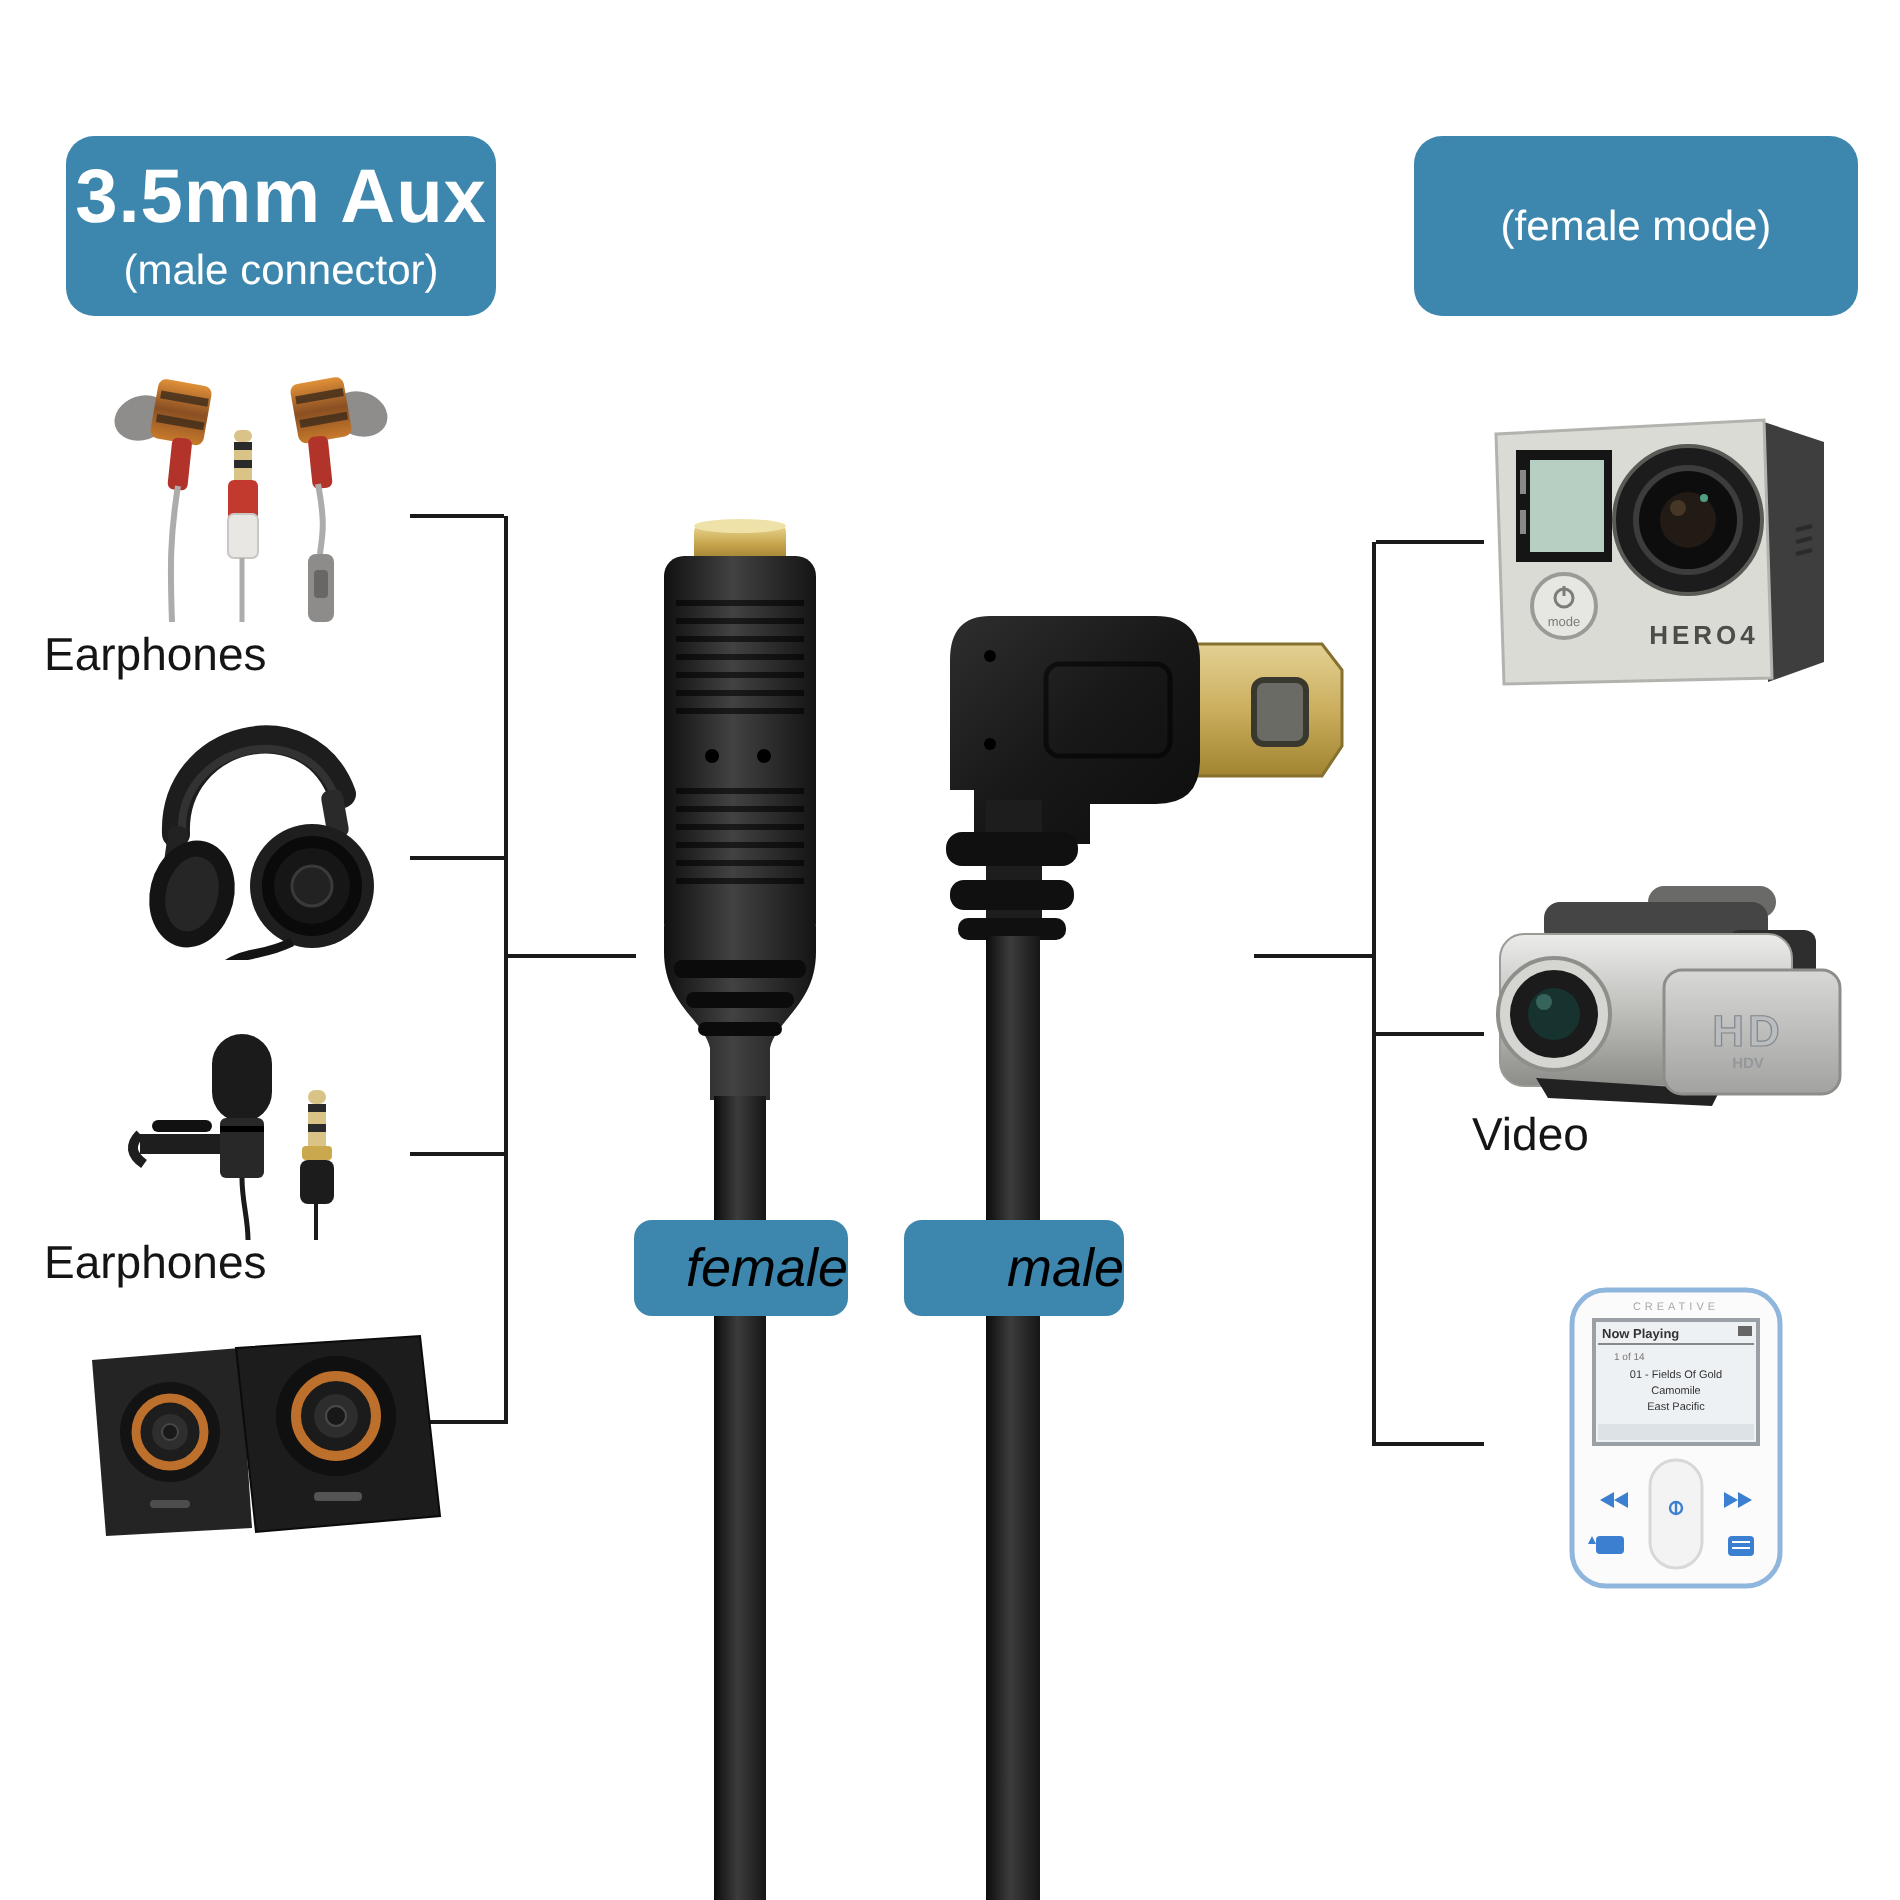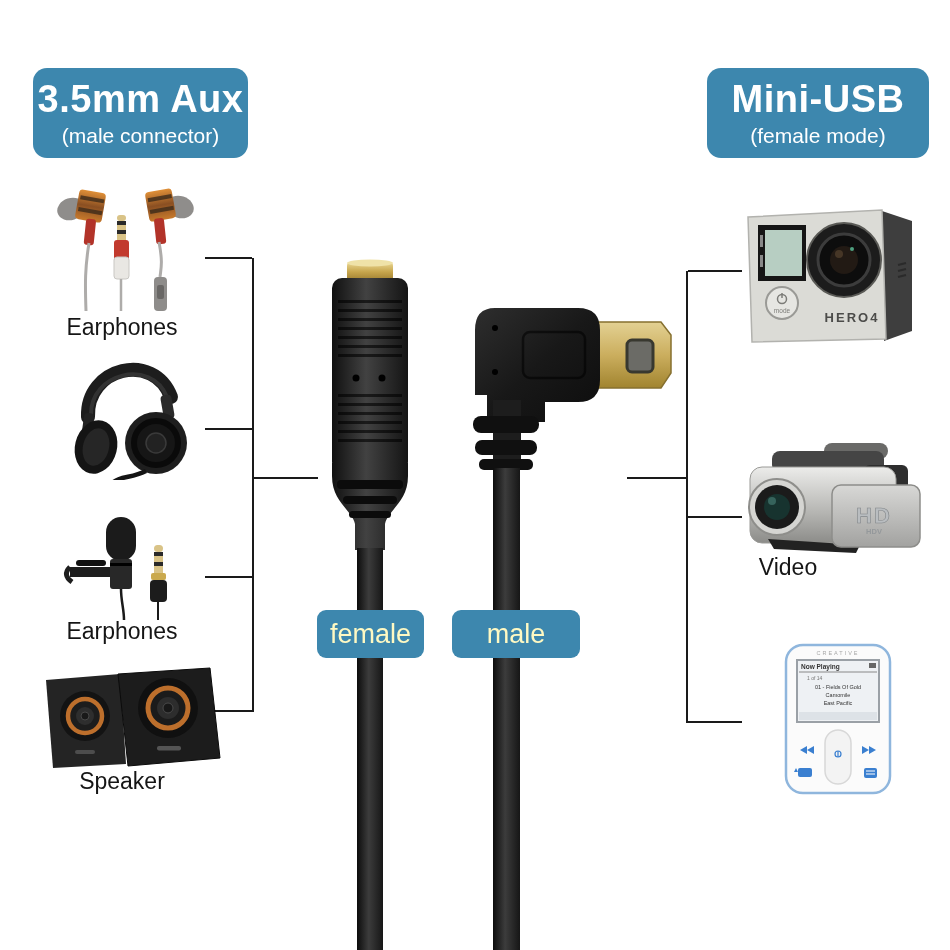--- a/index.html
+++ b/index.html
@@ -3,37 +3,36 @@
 <meta charset="utf-8">
 <style>
   html,body{margin:0;padding:0;background:#fff;}
   #canvas{position:relative;width:950px;height:950px;background:#ffffff;overflow:hidden;
           font-family:"Liberation Sans",sans-serif;}
   .cline{position:absolute;background:#1a1a1a;}
   .hdr{position:absolute;border-radius:14px;color:#fff;text-align:center;
        display:flex;flex-direction:column;justify-content:center;line-height:1.15;}
   .hdr .t{font-size:38px;font-weight:bold;letter-spacing:.5px;}
   .hdr .s{font-size:21px;margin-top:3px;}
-  .tag{position:absolute;border-radius:9px;color:#fef9c3;font-size:27px;
-       display:flex;align-items:center;justify-content:center;}
-  .dev-label{position:absolute;width:200px;text-align:center;font-size:23px;color:#151515;}
+  .tag{position:absolute;border-radius:9px;color:#000000;font-size:27px;
+       display:flex;align-items:center;justify-content:flex-end;font-style:italic;}
+  .dev-label{position:absolute;width:200px;text-align:left;font-size:23px;color:#151515;}
   .gfx{position:absolute;}
   .cable{position:absolute;background:linear-gradient(90deg,#0c0c0c 0%,#3c3c3c 45%,#161616 100%);}
 </style>
 </head>
 <body>
 
 <div id="canvas">
 
   <div class="hdr accent-box" style="left: 33px; top: 68px; width: 215px; height: 90px; background: rgb(61, 135, 174);">
     <div class="t">3.5mm Aux</div>
     <div class="s">(male connector)</div>
   </div>
   <div class="hdr accent-box" style="left: 707px; top: 68px; width: 222px; height: 90px; background: rgb(61, 135, 174);">
-    <div class="t">Mini-USB</div>
     <div class="s">(female mode)</div>
   </div>
 
   <div class="cline" style="left: 252px; top: 258px; width: 2px; height: 454px; background: rgb(26, 26, 26);"></div>
   <div class="cline" style="left: 205px; top: 257px; width: 47px; height: 2px; background: rgb(26, 26, 26);"></div>
   <div class="cline" style="left: 205px; top: 428px; width: 47px; height: 2px; background: rgb(26, 26, 26);"></div>
   <div class="cline" style="left: 205px; top: 576px; width: 47px; height: 2px; background: rgb(26, 26, 26);"></div>
   <div class="cline" style="left: 205px; top: 710px; width: 49px; height: 2px; background: rgb(26, 26, 26);"></div>
   <div class="cline" style="left: 254px; top: 477px; width: 64px; height: 2px; background: rgb(26, 26, 26);"></div>
 
@@ -107,21 +106,21 @@
     <rect x="28" y="100" width="28" height="70" fill="#1d1d1d"></rect>
     <rect x="8" y="116" width="66" height="17" rx="8" fill="#101010"></rect>
     <rect x="10" y="140" width="62" height="15" rx="7" fill="#101010"></rect>
     <rect x="14" y="159" width="54" height="11" rx="5" fill="#101010"></rect>
   </svg>
   <div class="cable" style="left:493px;top:468px;width:27px;height:482px;"></div>
 
   <div class="tag accent-box" style="left: 317px; top: 610px; width: 107px; height: 48px; background: rgb(61, 135, 174);">
     <span>female</span>
   </div>
-  <div class="tag accent-box" style="left: 452px; top: 610px; width: 128px; height: 48px; background: rgb(61, 135, 174);">
+  <div class="tag accent-box" style="left: 452px; top: 610px; width: 110px; height: 48px; background: rgb(61, 135, 174);">
     <span>male</span>
   </div>
 
   <svg class="gfx" style="left:55px;top:183px;" width="145" height="130" viewBox="0 0 145 130">
     <defs>
       <linearGradient id="or1" x1="0" y1="0" x2="0" y2="1">
         <stop offset="0" stop-color="#e09038"></stop>
           <stop offset=".5" stop-color="#8a4f22"></stop>
           <stop offset="1" stop-color="#c87a2c"></stop>
       </linearGradient>
@@ -201,21 +200,20 @@
     <circle cx="45" cy="50" r="9" fill="#2e2e2e"></circle>
     <circle cx="45" cy="50" r="4" fill="#191919" stroke="#474747" stroke-width="1"></circle>
     <rect x="35" y="84" width="20" height="4" rx="2" fill="#4d4d4d"></rect>
     <polygon points="78,8 170,2 180,92 88,100" fill="#1c1c1c" stroke="#0b0b0b" stroke-width="1"></polygon>
     <circle cx="128" cy="42" r="30" fill="#101010"></circle>
     <circle cx="128" cy="42" r="20" fill="#1b1b1b" stroke="#bd6f2c" stroke-width="5"></circle>
     <circle cx="128" cy="42" r="11" fill="#2d2d2d"></circle>
     <circle cx="128" cy="42" r="5" fill="#181818" stroke="#4a4a4a" stroke-width="1"></circle>
     <rect x="117" y="80" width="24" height="4.5" rx="2" fill="#545454"></rect>
   </svg>
-  <div class="dev-label" style="left:22px;top:768px;">Speaker</div>
 
   <svg class="gfx" style="left:740px;top:205px;" width="182" height="142" viewBox="0 0 182 142">
     <polygon points="142,6 172,16 172,126 144,136" fill="#3e3e3e"></polygon>
     <g stroke="#2a2a2a" stroke-width="2">
         <line x1="158" y1="60" x2="166" y2="58"></line>
         <line x1="158" y1="66" x2="166" y2="64"></line>
         <line x1="158" y1="72" x2="166" y2="70"></line>
       </g>
     <polygon points="8,12 142,5 146,134 12,137" fill="#dbdbd6" stroke="#b2b2ae" stroke-width="1.5"></polygon>
     <rect x="18" y="20" width="48" height="56" fill="#151515"></rect>
@@ -252,21 +250,21 @@
     <rect x="14" y="26" width="146" height="76" rx="12" fill="url(#sv1)" stroke="#9a9a97" stroke-width="1"></rect>
     <polygon points="32,98 124,104 120,112 38,108" fill="#222"></polygon>
     <circle cx="41" cy="66" r="28" fill="#d5d5d2" stroke="#8e8e8b" stroke-width="2"></circle>
     <circle cx="41" cy="66" r="22" fill="#1b1b1b"></circle>
     <circle cx="41" cy="66" r="13" fill="#17332f"></circle>
     <circle cx="36" cy="60" r="4" fill="#3f6f68" opacity=".8"></circle>
     <rect x="96" y="44" width="88" height="62" rx="9" fill="url(#sv2)" stroke="#8d8d8a" stroke-width="1.5"></rect>
     <text x="138" y="82" font-size="22" font-weight="bold" letter-spacing="2" fill="#b9bdc0" stroke="#83878a" stroke-width=".6" text-anchor="middle">HD</text>
     <text x="138" y="93" font-size="7.5" font-weight="bold" fill="#94989b" text-anchor="middle">HDV</text>
   </svg>
-  <div class="dev-label" style="left:688px;top:554px;">Video</div>
+  <div class="dev-label" style="left:736px;top:554px;">Video</div>
 
   <svg class="gfx" style="left:772px;top:642px;" width="132" height="155" viewBox="0 0 132 155">
     <rect x="14" y="3" width="104" height="148" rx="17" fill="#fbfbfb" stroke="#8fb6dd" stroke-width="2.5"></rect>
     <text x="66" y="13" font-size="5.5" letter-spacing="2" fill="#a8a8a8" text-anchor="middle">CREATIVE</text>
     <rect x="25" y="18" width="82" height="62" fill="#eef1f4" stroke="#9aa0a6" stroke-width="2"></rect>
     <text x="29" y="27" font-size="6.5" font-weight="bold" fill="#333">Now Playing</text>
     <rect x="97" y="21" width="7" height="5" fill="#666"></rect>
     <line x1="27" y1="30" x2="105" y2="30" stroke="#888" stroke-width="1"></line>
     <text x="35" y="38" font-size="5" fill="#777">1 of 14</text>
     <text x="66" y="47" font-size="5.5" fill="#333" text-anchor="middle">01 - Fields Of Gold</text>

